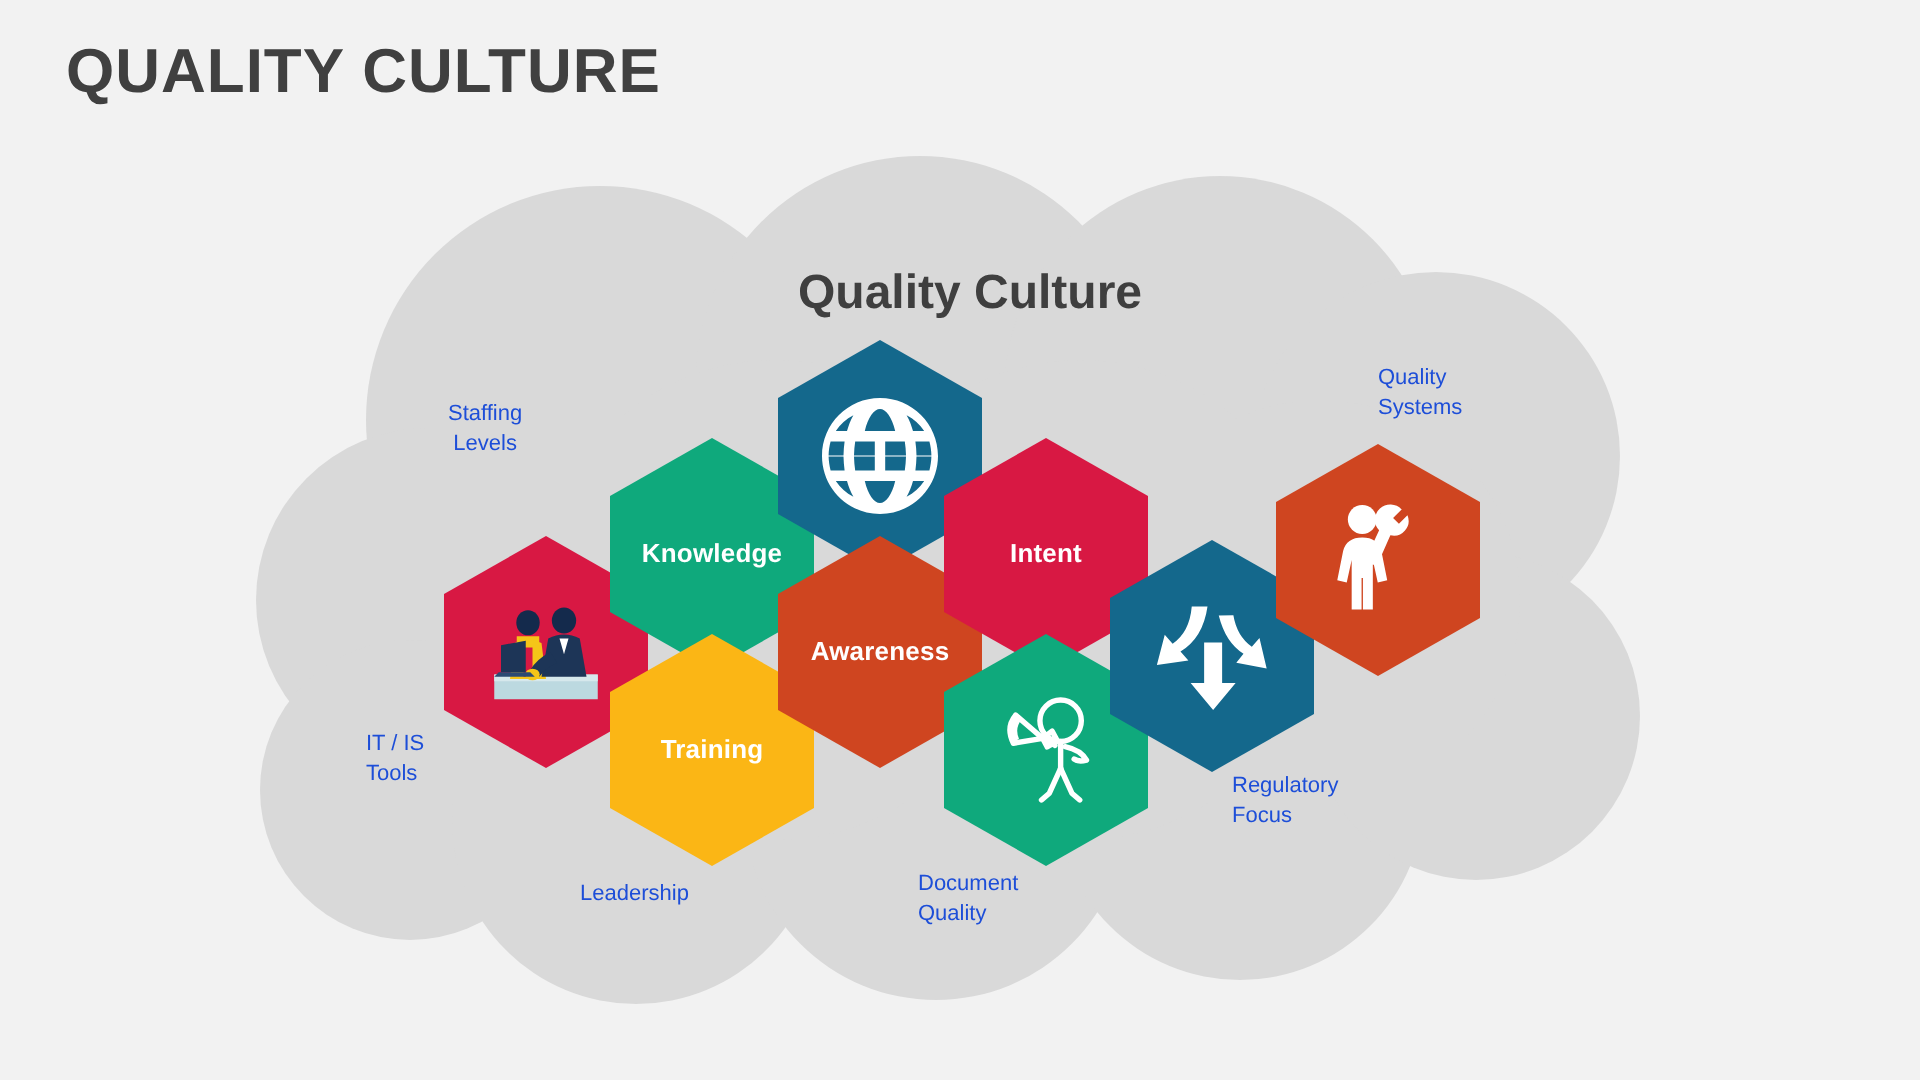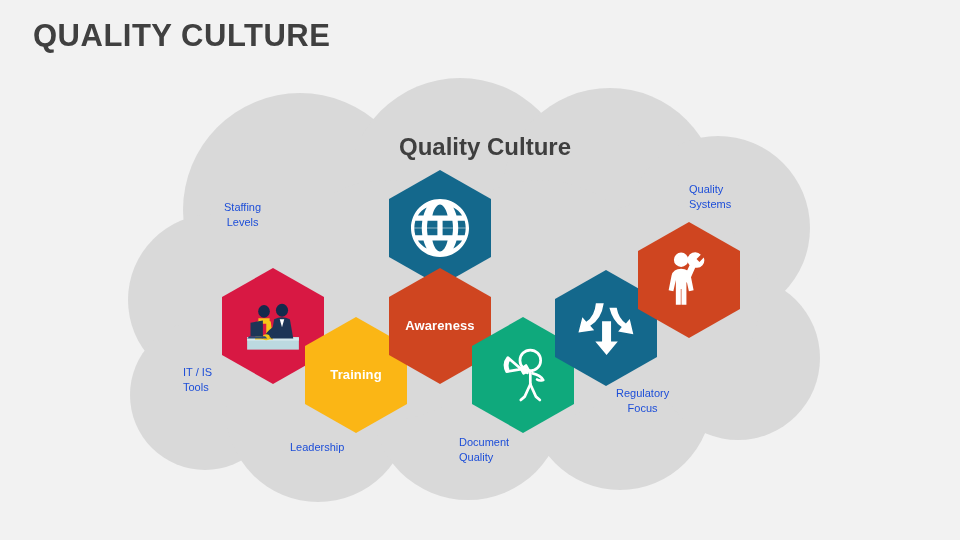--- a/index.html
+++ b/index.html
@@ -88,21 +88,21 @@
 Levels</div>
 
   <div class="cloud-label" style="left:183px;top:365px;text-align:left;">IT / IS
 Tools</div>
 
   <div class="cloud-label" style="left:290px;top:440px;text-align:left;">Leadership</div>
 
   <div class="cloud-label" style="left:459px;top:435px;text-align:left;">Document
 Quality</div>
 
-  <div class="cloud-label" style="left:616px;top:386px;text-align:center;">Regulatory
+  <div class="cloud-label" style="left:616px;top:386px;text-align:left;">Regulatory
 Focus</div>
 
   <div class="cloud-label" style="left:689px;top:182px;text-align:left;">Quality
 Systems</div>
 
   <div class="hex" style="left:222px;top:268px;background:#d81843;">
     <svg class="hex-icon wide" viewBox="0 0 64 64">
 
       <rect x="9" y="42" width="46" height="11" fill="#bcd9e0"></rect>
       <rect x="9" y="42" width="46" height="3" fill="#d6e8ec"></rect>
@@ -117,20 +117,23 @@
       <path d="M38 26 l2 7 l2 -7z" fill="#ffffff"></path>
 
       <path d="M34 32 q-6 3 -9 8 l4 3 q4 -5 8 -6z" fill="#1d3557"></path>
       <ellipse cx="26" cy="42" rx="3.2" ry="2.6" fill="#f5c518"></ellipse>
 
       <path d="M12 29 l11 -2 v14 h-11z" fill="#1d3557"></path>
       <path d="M9 43 h18 l-2 -2 h-14z" fill="#2b4a73"></path>
     </svg>
   </div>
 
+  <div class="hex" style="left:305px;top:219px;background:#0fa97c;">
+    <span class="hex-label">Knowledge</span>
+  </div>
 
   <div class="hex" style="left:305px;top:317px;background:#fbb615;">
     <span class="hex-label">Training</span>
   </div>
 
   <div class="hex" style="left:389px;top:170px;background:#14688c;">
     <svg class="hex-icon" viewBox="0 0 64 64">
       <g fill="#ffffff">
         <path d="M32 3 C16 3 3 16 3 32 s13 29 29 29 29-13 29-29S48 3 32 3z
                  M32 8.5c2.9 0 6 4 7.6 11H24.4C26 12.5 29.1 8.5 32 8.5z
@@ -148,20 +151,23 @@
                  M24.4 44.5h15.2C38 51.5 34.9 55.5 32 55.5s-6-4-7.6-11z
                  M48.5 44.5h5.6c-2.2 3.4-5.2 6.1-8.8 7.9 1.4-2.4 2.5-5.4 3.2-7.9z"></path>
       </g>
     </svg>
   </div>
 
   <div class="hex" style="left:389px;top:268px;background:#cf4520;">
     <span class="hex-label">Awareness</span>
   </div>
 
+  <div class="hex" style="left:472px;top:219px;background:#d81843;">
+    <span class="hex-label">Intent</span>
+  </div>
 
   <div class="hex" style="left:472px;top:317px;background:#0fa97c;">
     <svg class="hex-icon wide" viewBox="0 0 64 64">
       <g fill="none" stroke="#ffffff" stroke-width="2.4" stroke-linejoin="round" stroke-linecap="round">
 
         <circle cx="38.5" cy="19" r="9.2"></circle>
 
         <path d="M38.5 28.2 v12"></path>
 
         <path d="M36 30 l-6 -3.5"></path>

